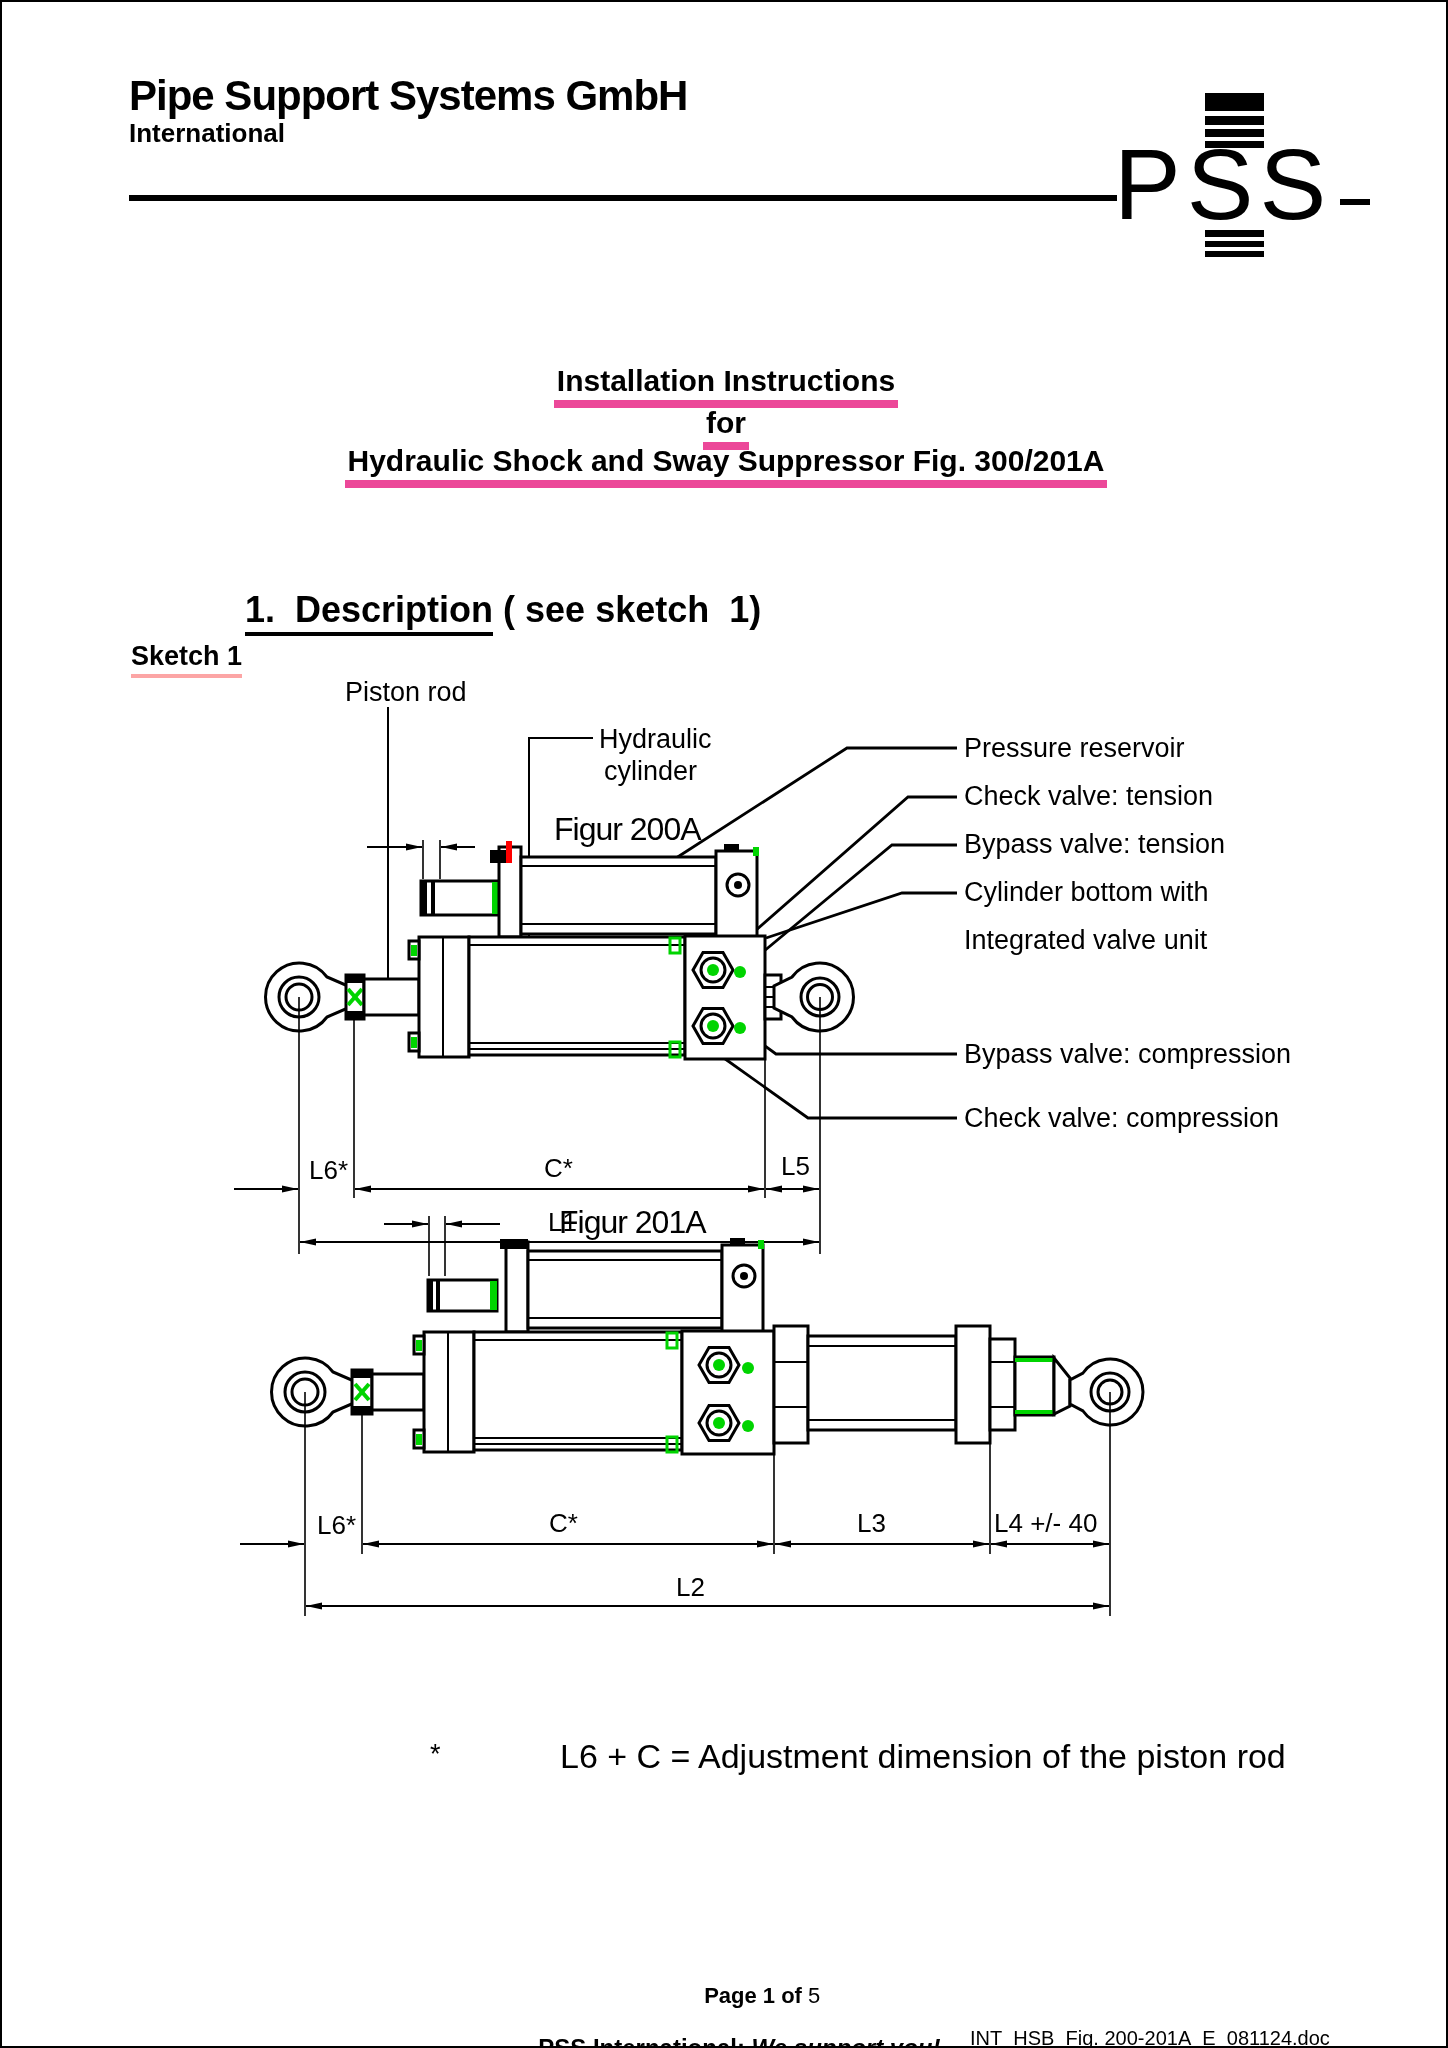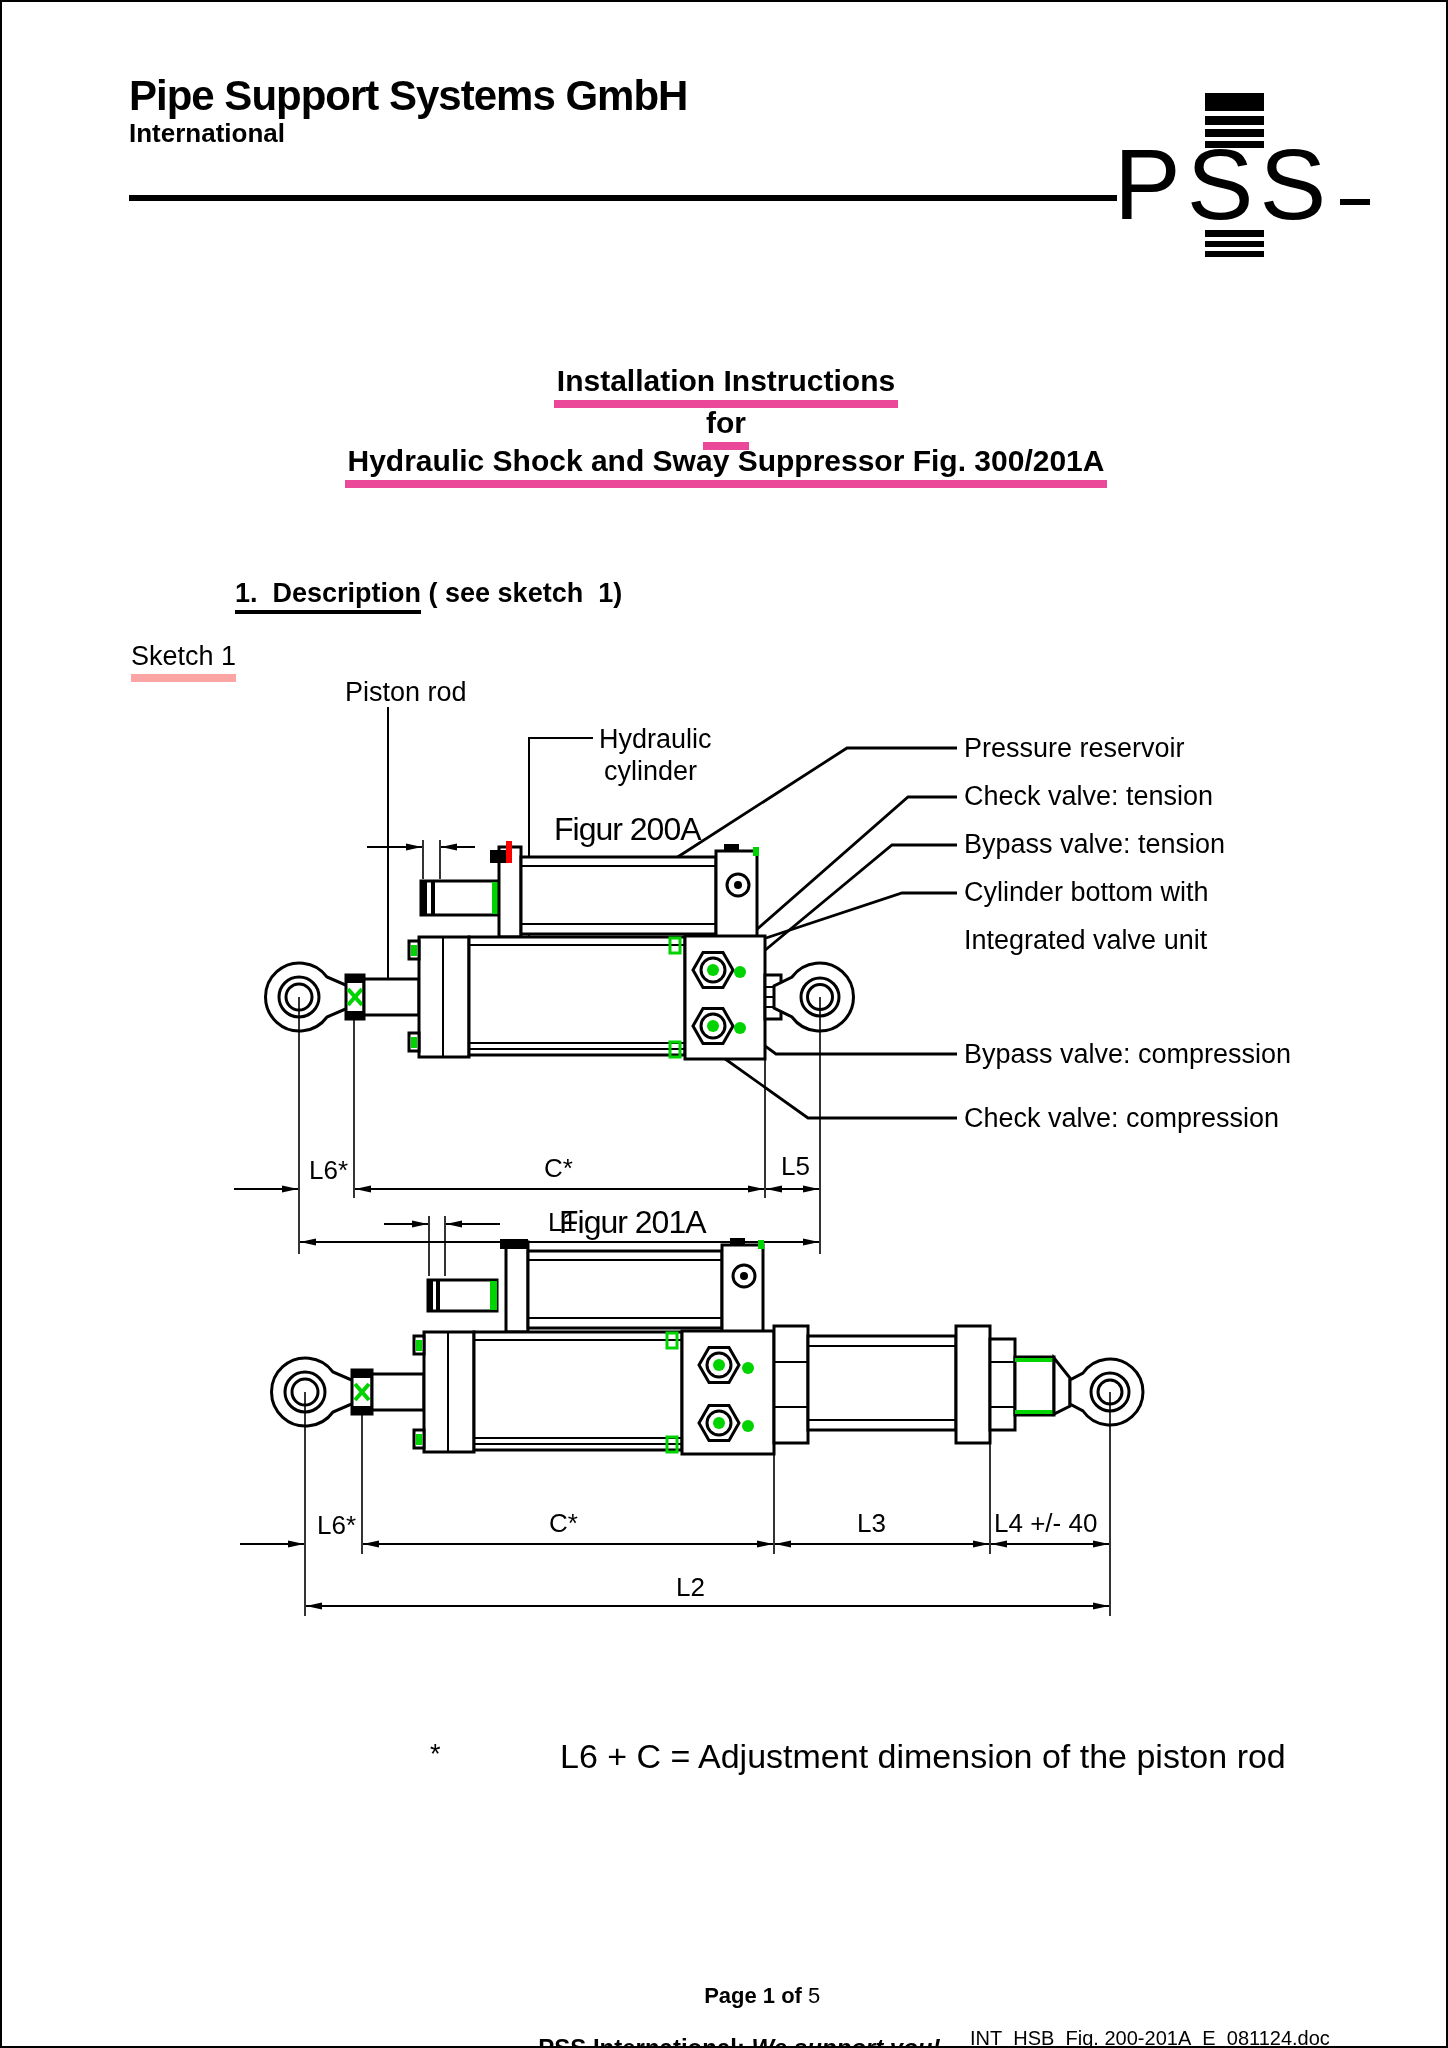--- a/index.html
+++ b/index.html
@@ -16,23 +16,23 @@
   .contact { left:127px; top:205px; font-size:15.5px; letter-spacing:.2px; }
   
   .logo-letters { left:1112px; top:132px; font-size:100px; line-height:1; font-weight:normal; letter-spacing:6px; }
   .bar { position:absolute; background:#000; }
   .logo-dash { left:1338px; top:197px; width:30px; height:6px; background:#000; }
   
   .title-line { left:0; width:1448px; text-align:center; font-weight:bold; font-size:30px; }
   .title-line span { display:inline-block; border-bottom:8px solid #ec4899; padding:0 3px 2px 3px;margin-top:36px; }
   .t1 { top:326px; } .t2 { top:368px; } .t3 { top:406px; }
   
-  .desc-heading { left:203px; top:545px; font-size:27px; font-weight:bold; }
+  .desc-heading { left:203px; top:545px; font-size:36px; font-weight:bold; }
   .desc-heading .u { border-bottom:4px solid #000; padding-bottom:2px; }
-  .sketch-caption { left:129px; top:639px; font-size:27px; font-weight:normal; border-bottom:8px solid #fca5a5; padding-bottom:2px; }
+  .sketch-caption { left:129px; top:639px; font-size:27px; font-weight:bold; border-bottom:4px solid #fca5a5; padding-bottom:2px; }
   
   .fn-star { left:428px; top:1737px; font-size:27px; }
   .fn-text { left:558px; top:1735px; font-size:34px; }
   
   .page-num { left:0; width:1448px; text-align:center; top:1955px; font-size:22px; }
   .page-num .b { font-weight:bold;margin-left:48px; }
   .slogan { left:0; width:1448px; text-align:center; top:2004px; font-size:24px; }
   .slogan .b { font-weight:bold; }
   .slogan .bi { font-weight:bold; font-style:italic; }
   .docname { left:968px; top:2025px; font-size:20px; }

